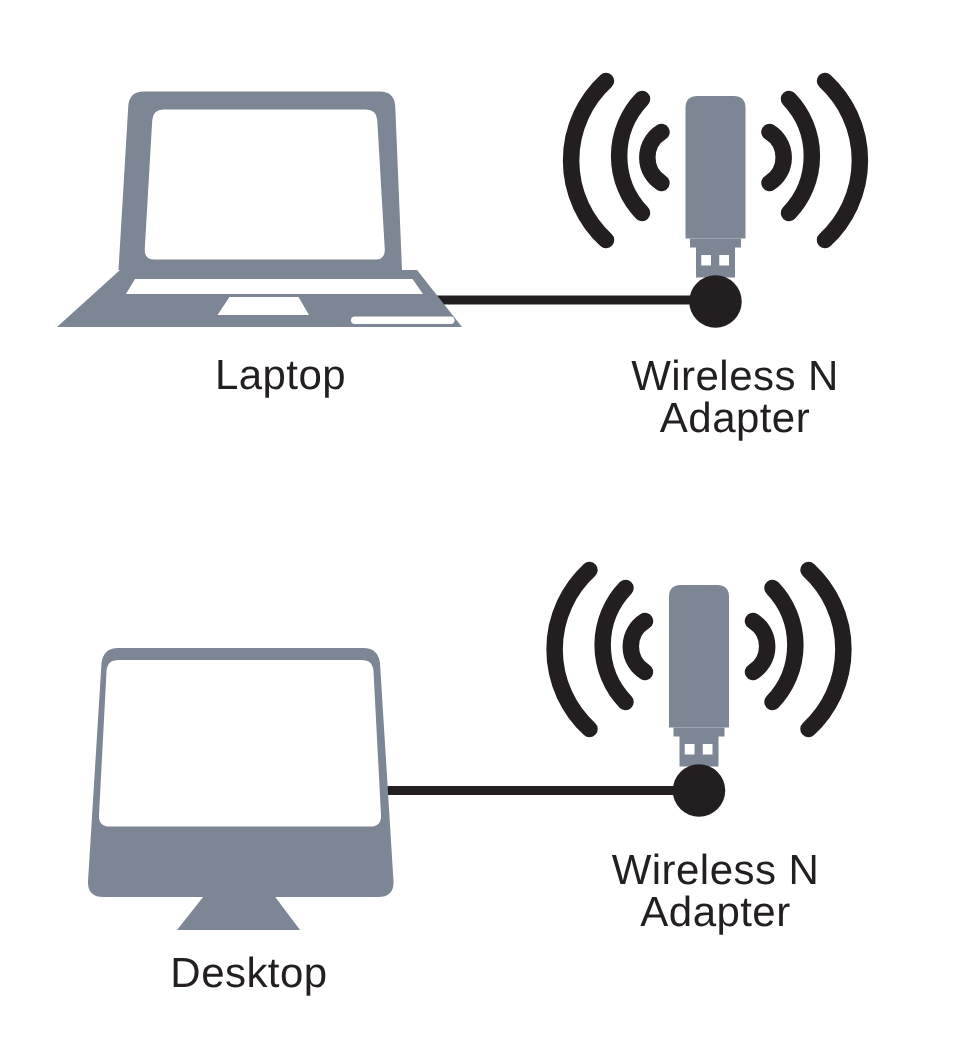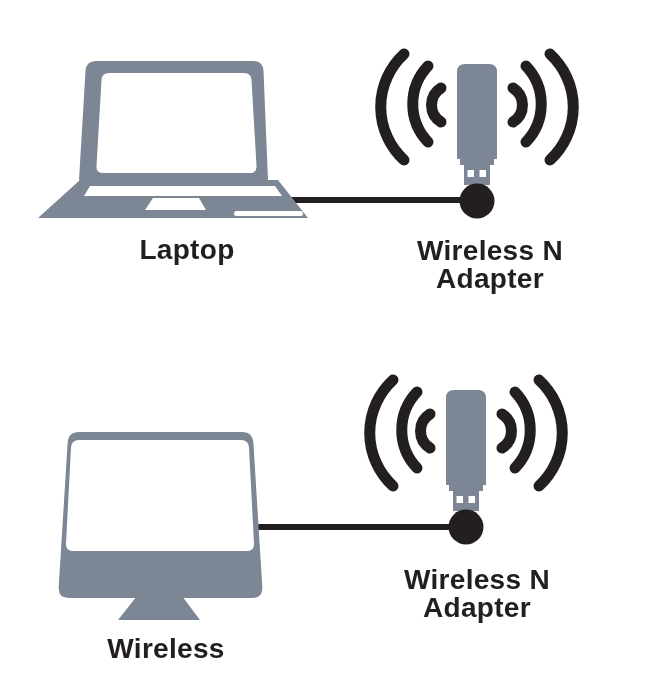--- a/index.html
+++ b/index.html
@@ -31,21 +31,21 @@
     position: absolute;
     height: 6px;
     background: var(--ink);
     border-radius: 1px;
   }
   .label {
     position: absolute;
     width: 200px;
     text-align: center;
     font-size: 28px;
-    font-weight: bold;
+    font-weight: normal;
     letter-spacing: 0.3px;
     line-height: 28px;
     color: var(--ink);
   }
   .label span { display: block; }
 </style>
 </head>
 <body style="background: rgb(255, 255, 255);">
 
 <div class="canvas">
@@ -109,20 +109,20 @@
     </g>
     <path class="fill-gray" d="M 95 30 Q 95 22 103 22 H 127 Q 135 22 135 30 V 117 H 95 Z"></path>
     <rect class="fill-gray" x="98" y="117" width="34" height="6"></rect>
     <rect class="fill-gray" x="102" y="121" width="26" height="22"></rect>
     <rect class="fill-white" x="105.5" y="128" width="6.5" height="7"></rect>
     <rect class="fill-white" x="117.5" y="128" width="6.5" height="7"></rect>
     <circle class="fill-ink" cx="115" cy="159" r="17.5"></circle>
   </svg>
 
   <div class="label" style="left:66px; top:635px;">
-    <span>Wireless</span>
+    <span>Desktop</span>
   </div>
   <div class="label" style="left:377px; top:566px;">
     <span>Wireless N</span>
     <span>Adapter</span>
   </div>
 
 </div>
 
 </body></html>

